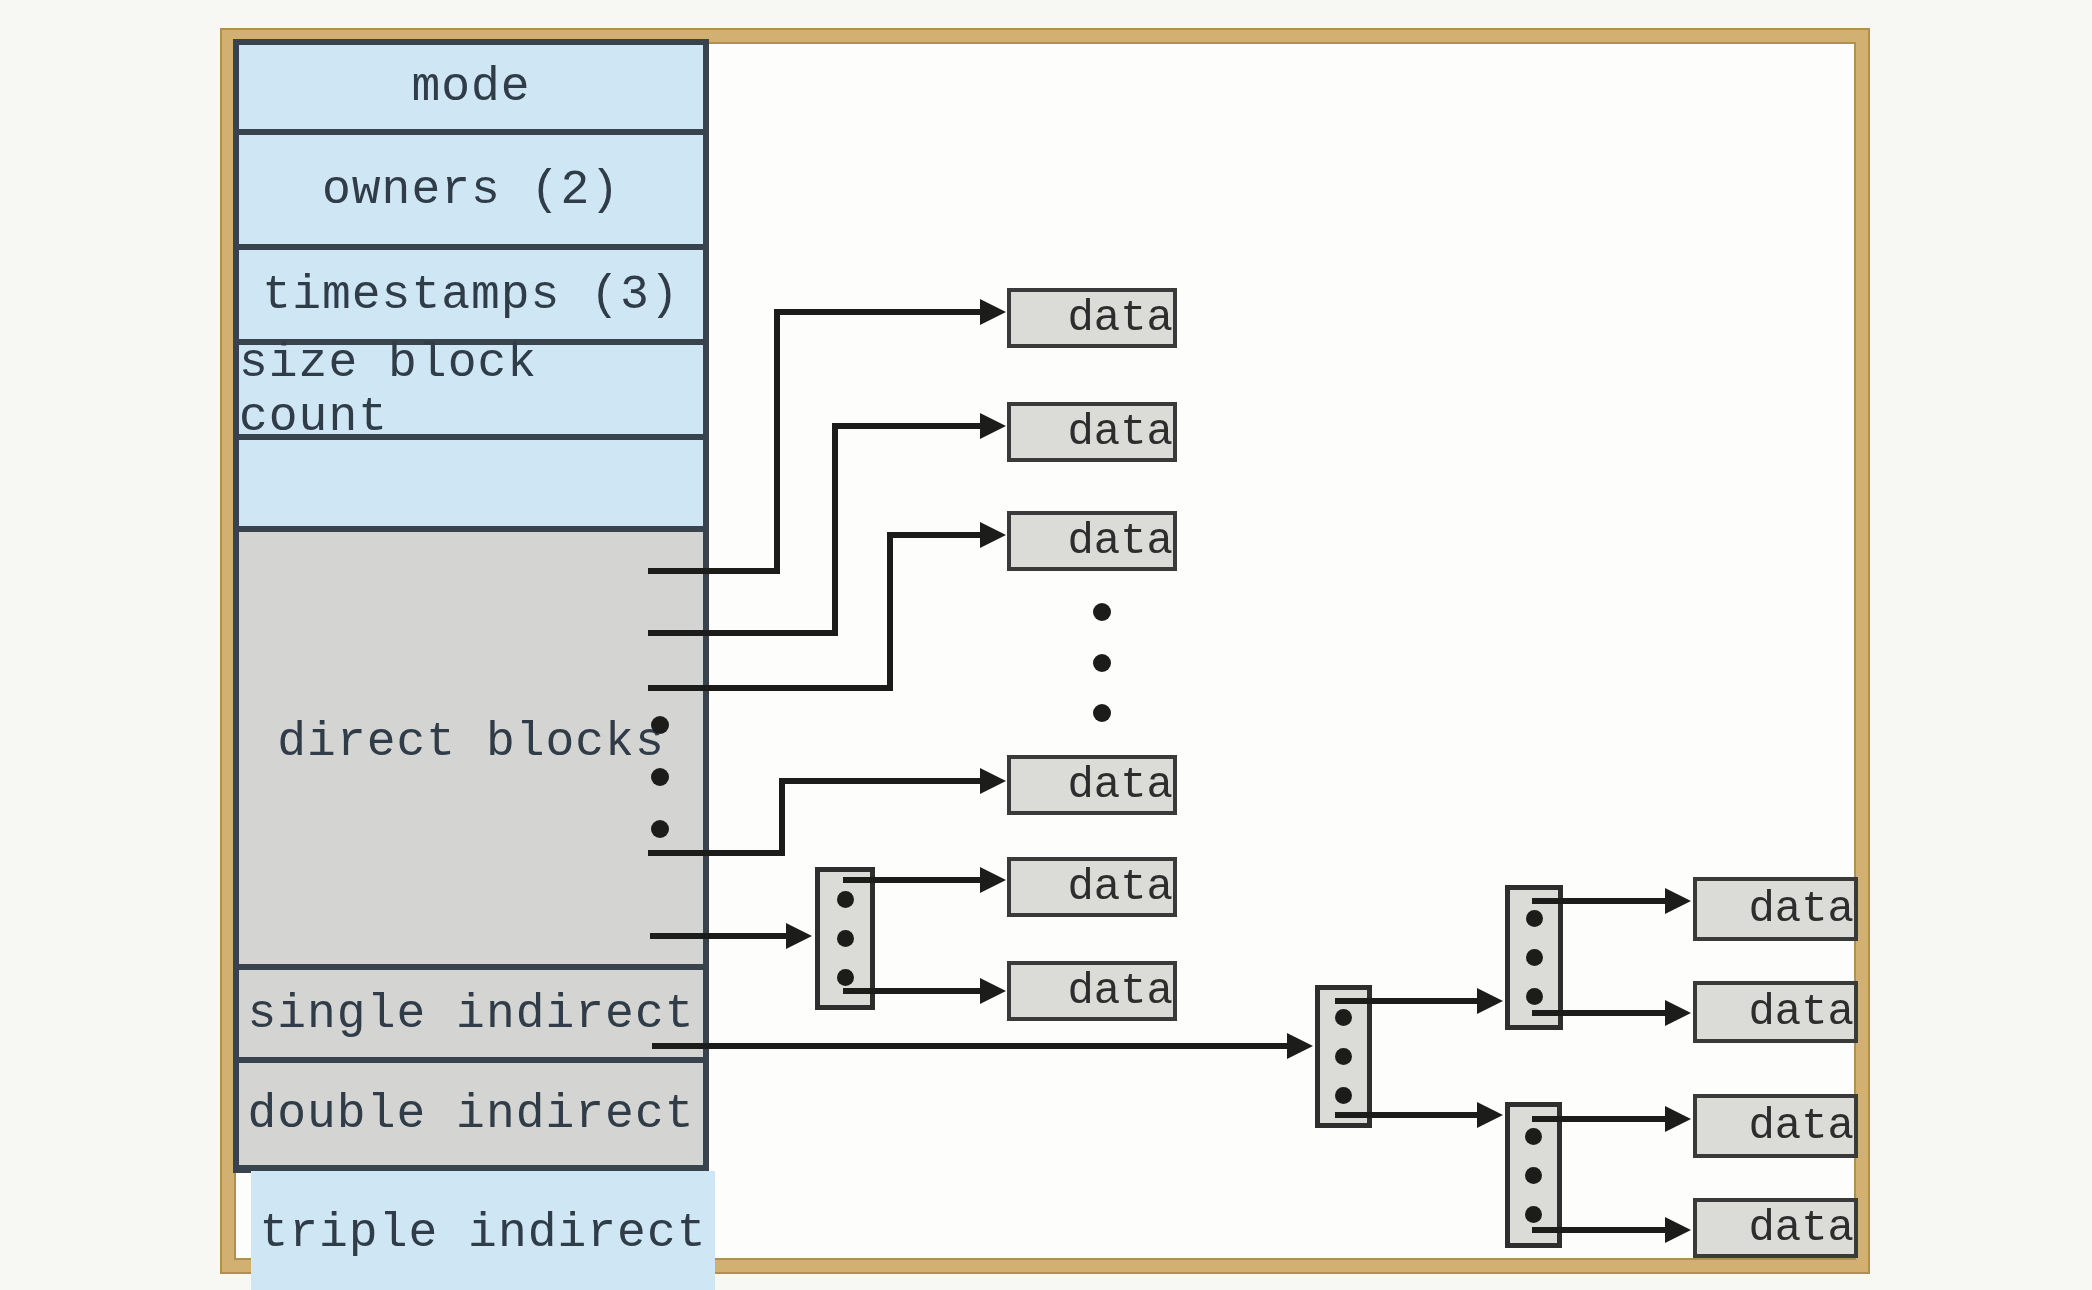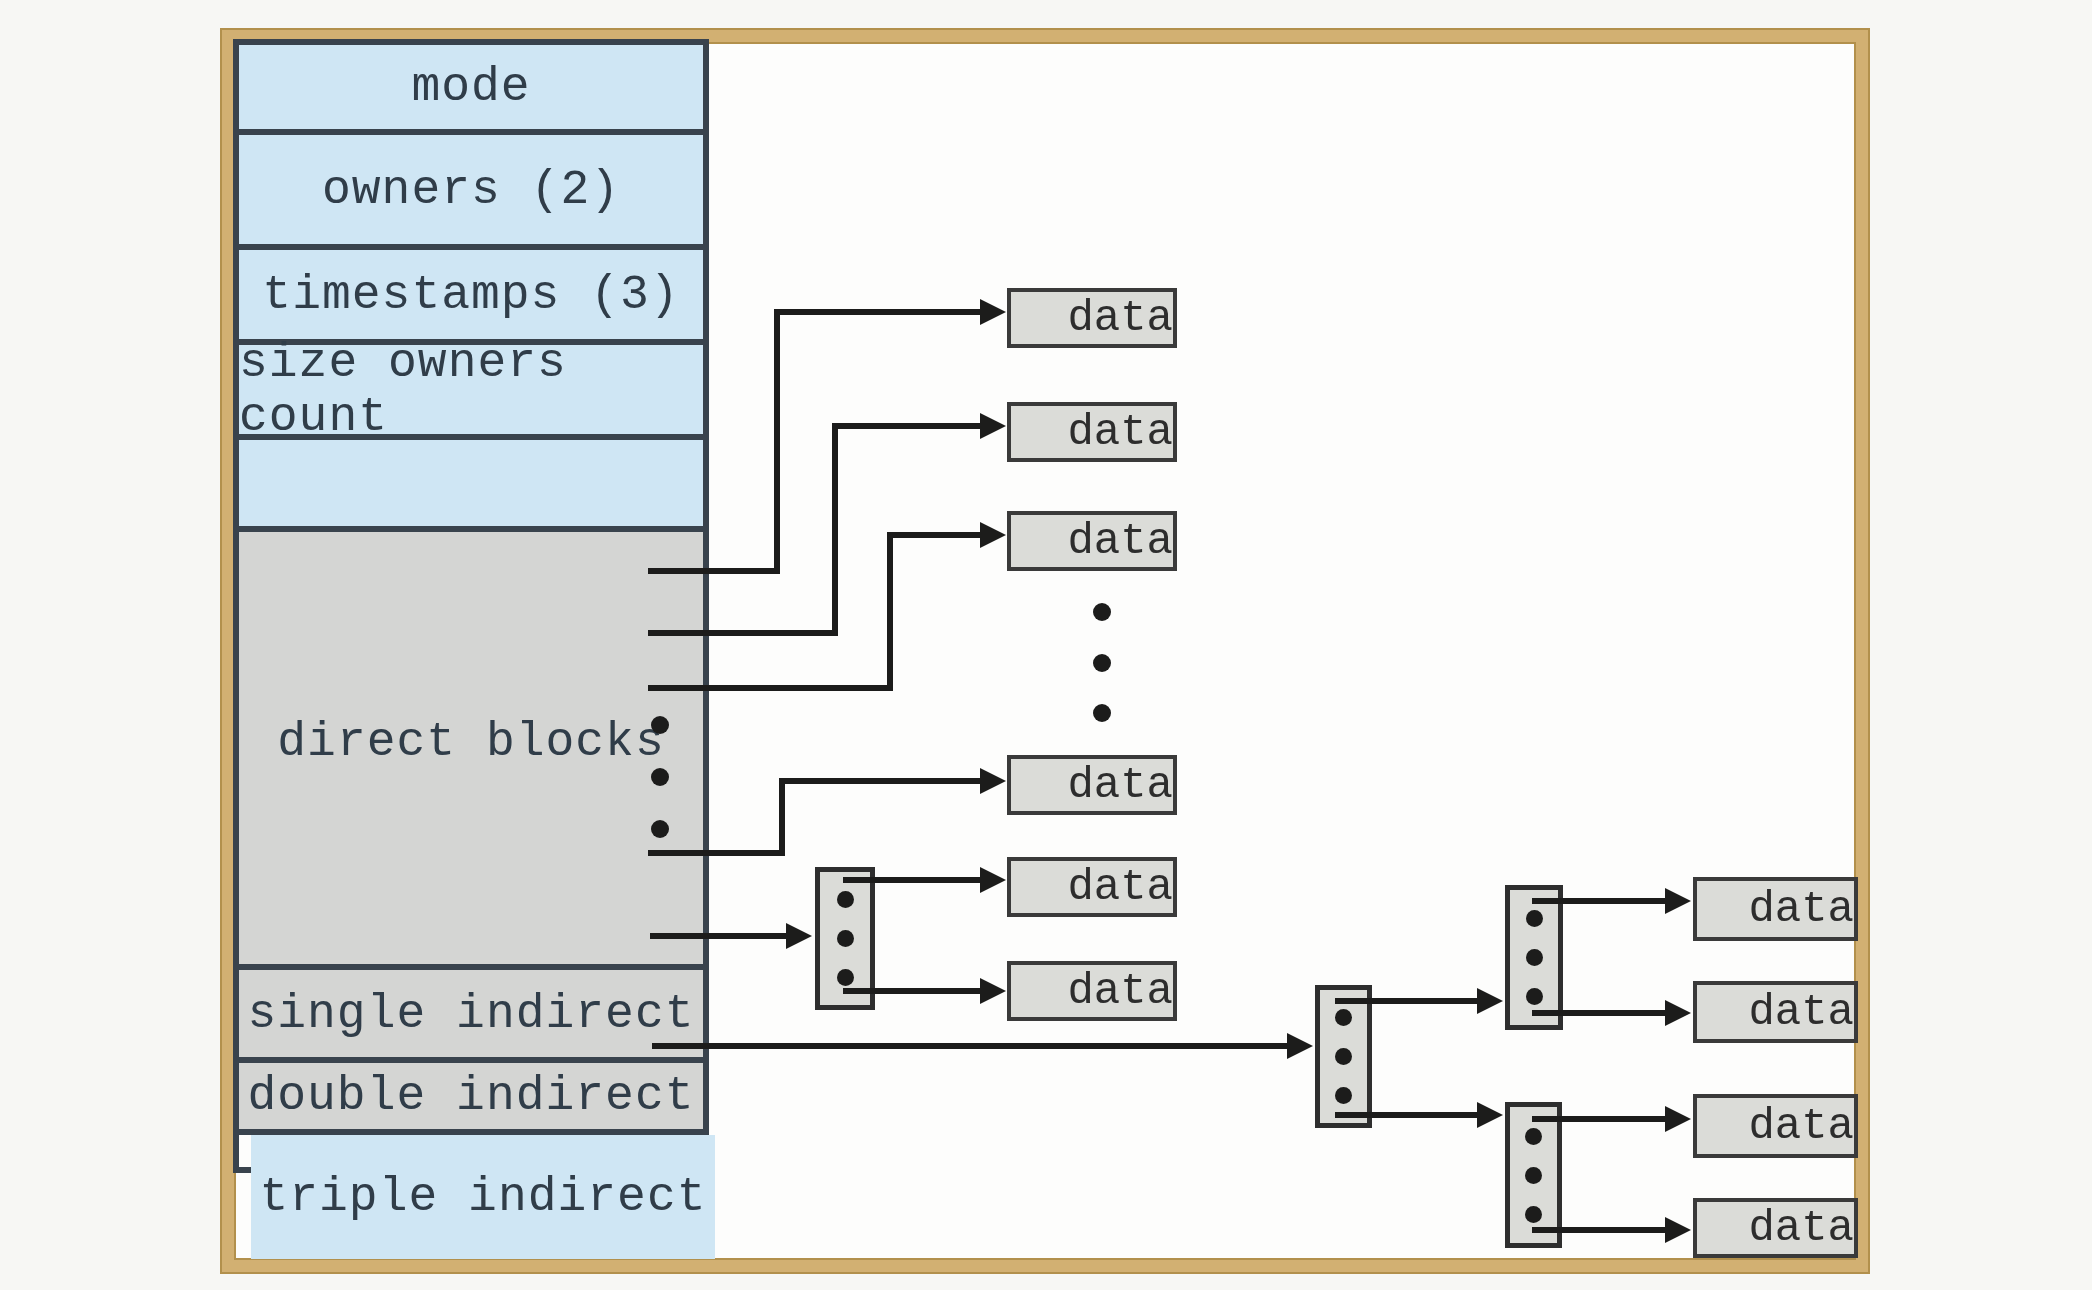--- a/index.html
+++ b/index.html
@@ -14,21 +14,21 @@
   
   .inode{position:absolute;left:233px;top:39px;width:476px;height:1134px;
          box-sizing:border-box;border:6px solid var(--divider,#39434d);}
   .row{box-sizing:border-box;width:100%;display:flex;align-items:center;
        justify-content:center;border-bottom:6px solid var(--divider,#39434d);}
   .row:last-child{border-bottom:none;}
   .row.blue{background:var(--cell-blue,#cfe6f4);}
   .row.gray{background:var(--cell-gray,#d4d5d3);}
   .row span{font-size:48px;color:var(--text,#303d49);letter-spacing:1px;}
   .r0{height:90px;} .r1{height:115px;} .r2{height:95px;} .r3{height:95px;}
-  .r4{height:92px;} .r5{height:438px;} .r6{height:93px;} .r7{height:72px;}
+  .r4{height:92px;} .r5{height:438px;} .r6{height:93px;} .r7{height:108px;}
   .r8{height:124px;margin-left:12px;}
   
   .r5 span{position:relative;top:-6px;}
   
   .datab{position:absolute;box-sizing:border-box;width:170px;height:60px;
          background:var(--block-fill,#dbdcd8);border:4px solid var(--block-border,#3a3a3a);
          display:flex;align-items:center;justify-content:flex-end;}
   .datab span{font-size:44px;color:#2d2d2d;}
   .d1{left:1007px;top:288px;} .d2{left:1007px;top:402px;} .d3{left:1007px;top:511px;}
   .d4{left:1007px;top:755px;} .d5{left:1007px;top:857px;} .d6{left:1007px;top:961px;}
@@ -63,21 +63,21 @@
     <div class="row blue r0">
         <span>mode</span>
       </div>
     <div class="row blue r1">
         <span>owners (2)</span>
       </div>
     <div class="row blue r2">
         <span>timestamps (3)</span>
       </div>
     <div class="row blue r3">
-        <span>size owners count</span>
+        <span>size block count</span>
       </div>
     <div class="row blue r4">
         <span></span>
       </div>
     <div class="row gray r5">
         <span>direct blocks</span>
       </div>
     <div class="row gray r6">
         <span>single indirect</span>
       </div>

